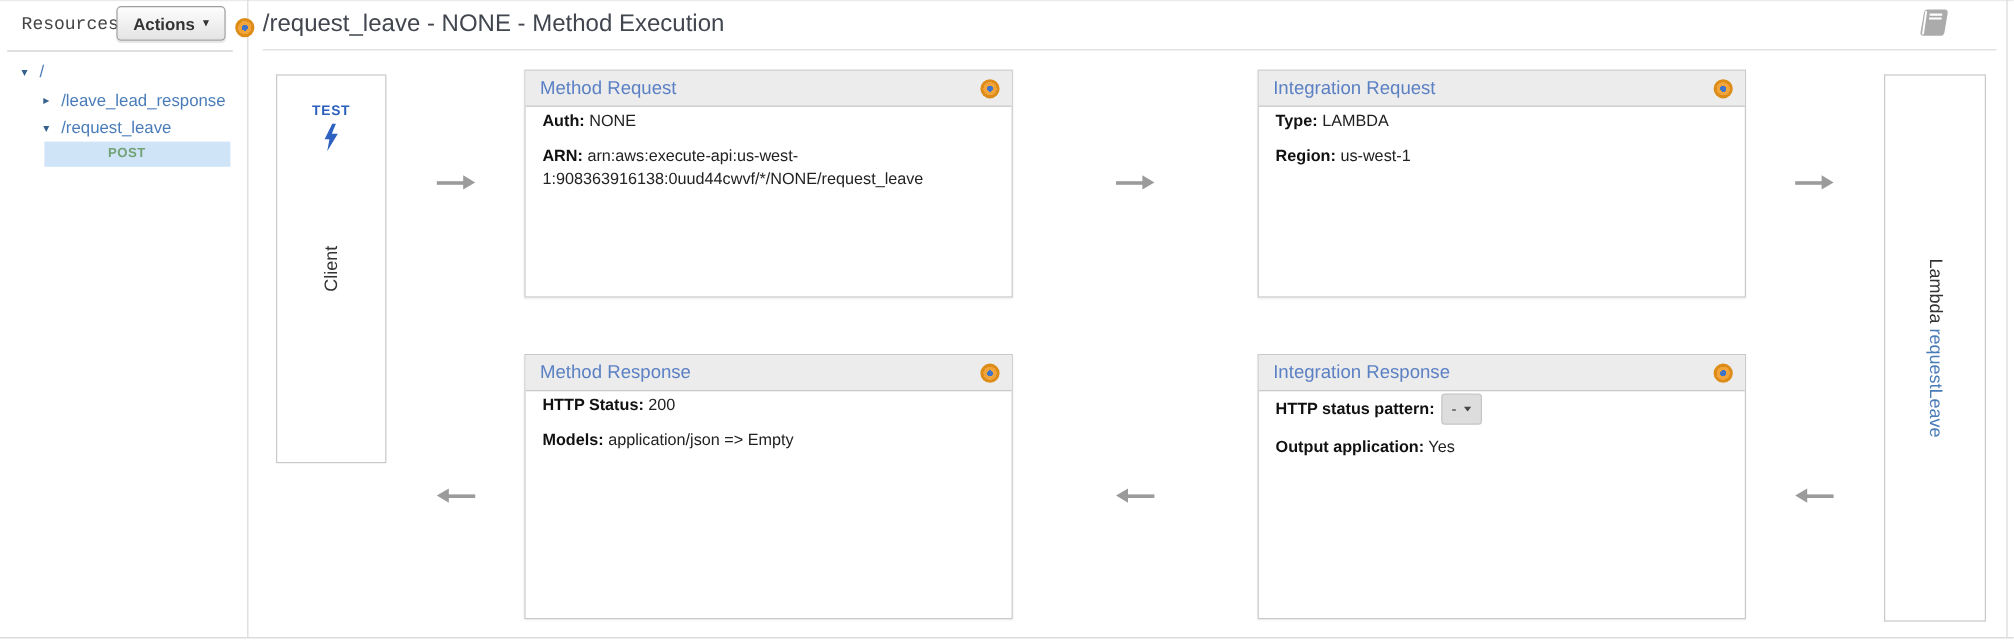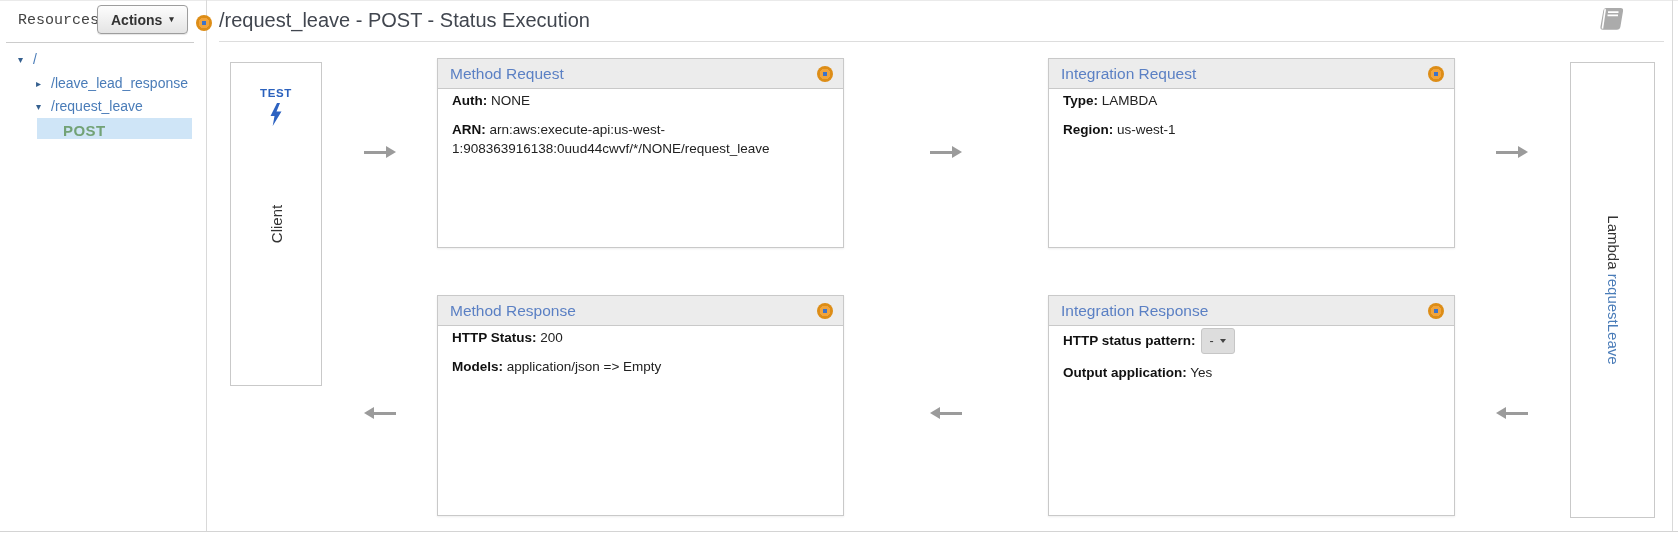--- a/index.html
+++ b/index.html
@@ -29,21 +29,21 @@
   #actions-button .caret { font-size:9px; color:#333; line-height:1; }
   #sidebar-hr { left:6px; top:42px; width:188px; height:1px; background:#ccc; }
 
   .tree-row { position:absolute; font-size:14px; white-space:nowrap; cursor:pointer; }
   .tri { display:inline-block; width:15px; color:#35608f; font-size:10px; vertical-align:1px; }
   .tree-link { color:#4a7cb8; text-decoration:none; }
   #tree-root  { left:18px; top:51px; }
   #tree-llr   { left:36px; top:75px; }
   #tree-rl    { left:36px; top:98px; }
   #post-highlight { left:37px; top:118px; width:155px; height:21px; background:#cfe5f7; cursor:pointer; }
-  #post-label { left:43px; top:122px; font-size:15px; font-weight:bold; color:#72a276; letter-spacing:.4px; cursor:pointer;padding-left:20px; }
+  #post-label { left:70px; top:122px; font-size:11px; font-weight:bold; color:#72a276; letter-spacing:.4px; cursor:pointer;padding-left:20px; }
 
   
   .bullseye {
     display:inline-block; width:16px; height:16px; border-radius:50%;
     background:radial-gradient(circle at 50% 50%, #3f74c9 0 2.5px, #f1a43c 2.5px 5.5px, #dd8d17 5.5px 8px);
   }
   #title-bullseye { left:196px; top:15px; z-index:3; }
   #page-title { left:219px; top:9px; font-size:20px; color:#41464f; }
   #title-hr { left:219px; top:41px; width:1445px; height:1px; background:#ddd; }
   #docs-icon { left:1597px; top:6px; cursor:pointer; }
@@ -124,21 +124,21 @@
 <div class="tree-row" id="tree-llr">
   <span class="tri">▸</span><span class="tree-link">/leave_lead_response</span>
 </div>
 <div class="tree-row" id="tree-rl">
   <span class="tri">▾</span><span class="tree-link">/request_leave</span>
 </div>
 <div class="abs" id="post-highlight"></div>
 <div class="abs" id="post-label">POST</div>
 
 <span class="abs bullseye" id="title-bullseye"></span>
-<div class="abs" id="page-title">/request_leave - POST - Status Execution</div>
+<div class="abs" id="page-title">/request_leave - NONE - Method Execution</div>
 <div class="abs" id="title-hr"></div>
 <span class="abs" id="docs-icon">
   <svg width="30" height="27" viewBox="0 0 30 27">
     <path d="M9.5 2 L23.5 2 Q26.6 2 26 5.2 L23.4 20.8 Q22.9 23.8 19.8 23.8 L6 23.8 Q2.9 23.8 3.5 20.6 L6.2 5.2 Q6.7 2 9.5 2 Z" fill="#ababab"></path>
     <path d="M8.2 3.2 L5.4 22.6" stroke="#fff" stroke-width="1.6" fill="none"></path>
     <path d="M11 6.2 L21.5 6.2 M10.5 9.4 L21 9.4" stroke="#fff" stroke-width="1.7" fill="none"></path>
   </svg>
 </span>
 
 <div class="tall-box" id="client-box">

